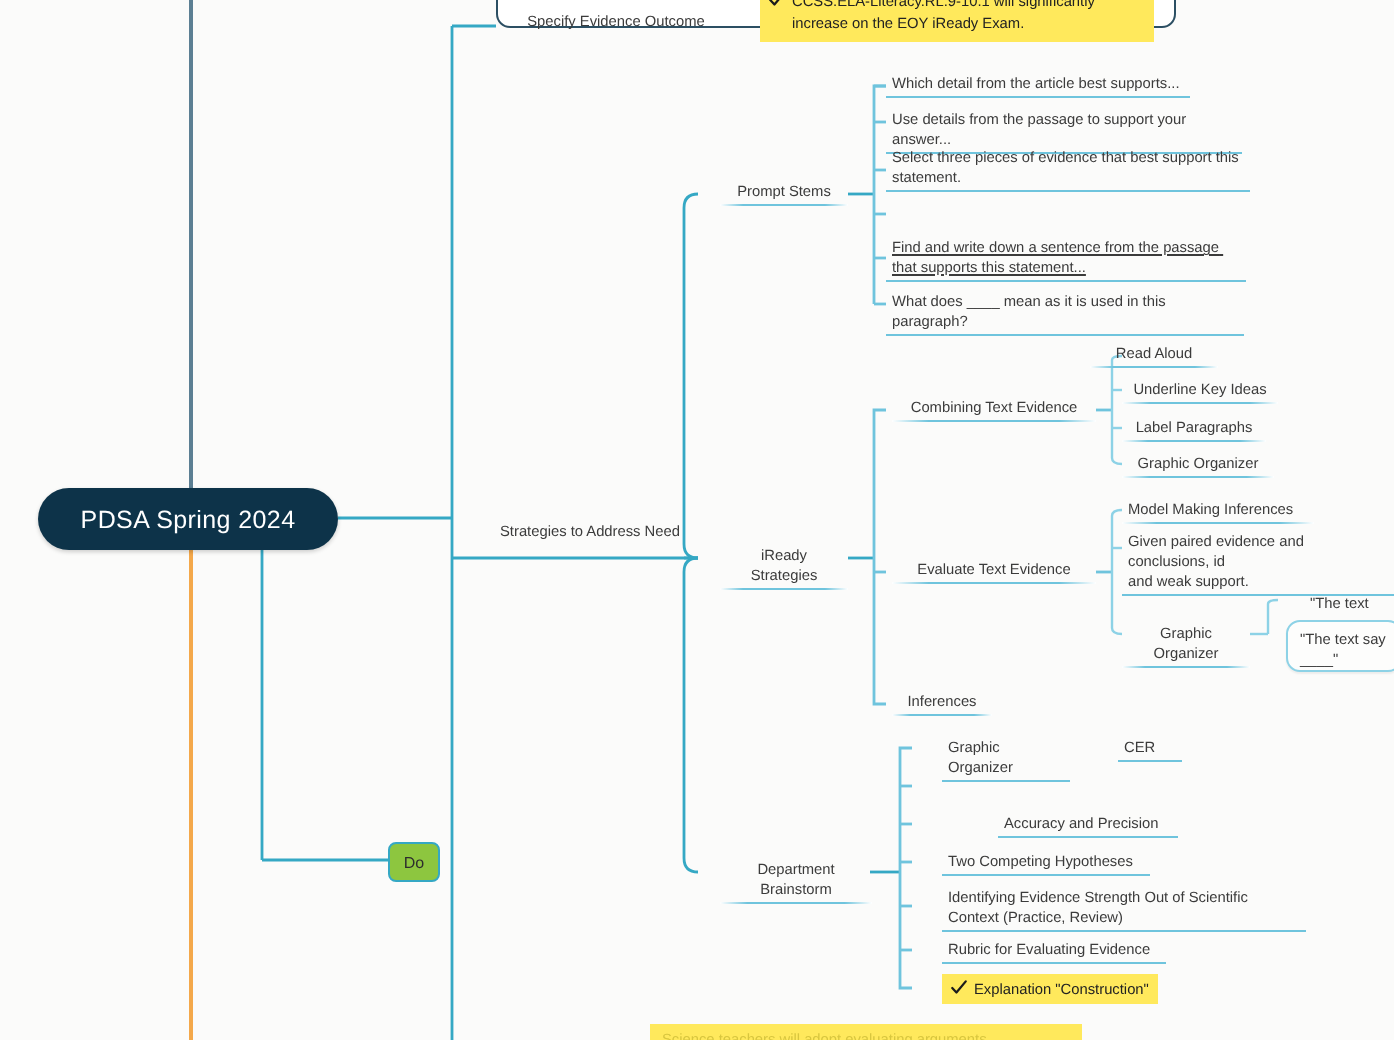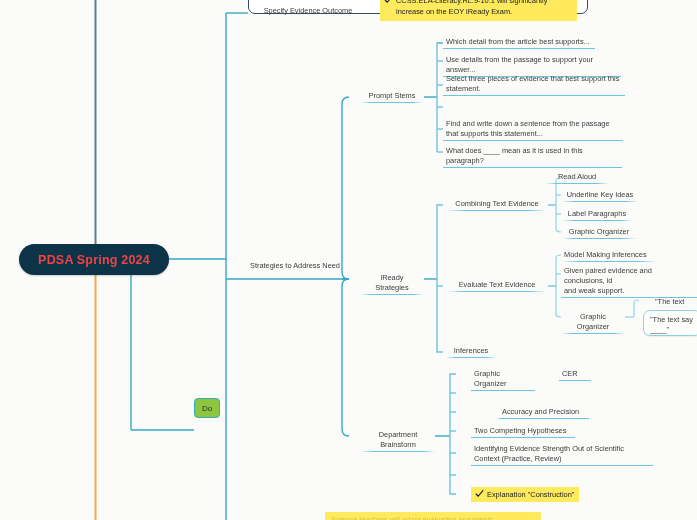--- a/index.html
+++ b/index.html
@@ -31,35 +31,35 @@
 
   
   .root-node {
     position: absolute;
     left: 19px;
     top: 244px;
     width: 150px;
     height: 31px;
     border-radius: 16px;
     background: #0d3349;
-    color: #ef4444;
+    color: #ffffff;
     display: flex;
     align-items: center;
     justify-content: center;
     font-size: 12.5px;
-    font-weight: bold;
+    font-weight: normal;
     letter-spacing: 0.2px;
     box-shadow: 0 1px 2px rgba(0,0,0,0.18);
   }
 
   
   .do-node {
     position: absolute;
     left: 194px;
-    top: 398px;
+    top: 421px;
     width: 24px;
     height: 18px;
     border-radius: 4px;
     background: #8dc63f;
     border: 1.5px solid #35a8c4;
     color: #2d2d2d;
     display: flex;
     align-items: center;
     justify-content: center;
     font-size: 8px;
@@ -214,21 +214,21 @@
     <span>CCSS.ELA-Literacy.RL.9-10.1 will significantly increase on the EOY iReady Exam.</span>
   </div>
 
   <div class="topic center" style="left:243px; top:260px; width:104px;">Strategies to Address Need</div>
 
   <div class="topic center" style="left:360px; top:90px; width:64px;">Prompt Stems<span class="ul grad" style="width:64px;"></span></div>
 
   <div class="topic" style="left:443px; top:36px; width:152px;">Which detail from the article best supports...<span class="ul" style="width:152px;"></span></div>
   <div class="topic" style="left:443px; top:54px; width:178px;">Use details from the passage to support your answer...<span class="ul" style="width:178px;"></span></div>
   <div class="topic" style="left:443px; top:73px; width:182px;">Select three pieces of evidence that best support this statement.<span class="ul" style="width:182px;"></span></div>
-  <div class="topic" style="left:443px; top:118px; width:180px;">Find and write down a sentence from the passage that supports this statement...<span class="ul" style="width:180px;"></span></div>
+  <div class="topic" style="left:443px; top:118px; width:180px;text-decoration:underline;">Find and write down a sentence from the passage that supports this statement...<span class="ul" style="width:180px;"></span></div>
   <div class="topic" style="left:443px; top:145px; width:179px;">What does ____ mean as it is used in this paragraph?<span class="ul" style="width:179px;"></span></div>
 
   <div class="topic center" style="left:360px; top:272px; width:64px;">iReady Strategies<span class="ul grad" style="width:64px;"></span></div>
 
   <div class="topic center" style="left:446px; top:198px; width:102px;">Combining Text Evidence<span class="ul grad" style="width:102px;"></span></div>
   <div class="topic center" style="left:545px; top:171px; width:64px;">Read Aloud<span class="ul grad" style="width:64px;"></span></div>
   <div class="topic center" style="left:561px; top:189px; width:78px;">Underline Key Ideas<span class="ul grad" style="width:78px;"></span></div>
   <div class="topic center" style="left:561px; top:208px; width:72px;">Label Paragraphs<span class="ul grad" style="width:72px;"></span></div>
   <div class="topic center" style="left:561px; top:226px; width:76px;">Graphic Organizer<span class="ul grad" style="width:76px;"></span></div>
 
@@ -245,20 +245,21 @@
 
   <div class="topic center" style="left:446px; top:345px; width:50px;">Inferences<span class="ul grad" style="width:50px;"></span></div>
 
   <div class="topic center" style="left:360px; top:429px; width:76px;">Department Brainstorm<span class="ul grad" style="width:76px;"></span></div>
 
   <div class="topic" style="left:471px; top:368px; width:64px;">Graphic Organizer<span class="ul" style="width:64px;"></span></div>
   <div class="topic" style="left:559px; top:368px; width:32px;">CER<span class="ul" style="width:32px;"></span></div>
   <div class="topic" style="left:471px; top:406px; width:90px;margin-left:28px;">Accuracy and Precision<span class="ul" style="width:90px;"></span></div>
   <div class="topic" style="left:471px; top:425px; width:104px;">Two Competing Hypotheses<span class="ul" style="width:104px;"></span></div>
   <div class="topic" style="left:471px; top:443px; width:182px;">Identifying Evidence Strength Out of Scientific Context (Practice, Review)<span class="ul" style="width:182px;"></span></div>
+  <div class="topic" style="left:471px; top:469px; width:112px;">Rubric for Evaluating Evidence<span class="ul" style="width:112px;"></span></div>
 
   <div class="highlight" style="left:471px; top:487px; width:108px; height:15px;">
     <span class="check">
       <svg viewBox="0 0 12 12" width="9" height="10">
         <path d="M1.5 6 L4.3 9 L10.5 1.6" stroke="#1b1b1b" stroke-width="1.5" fill="none" stroke-linecap="round" stroke-linejoin="round"></path>
       </svg>
     </span>
     <span>Explanation "Construction"</span>
   </div>
 

